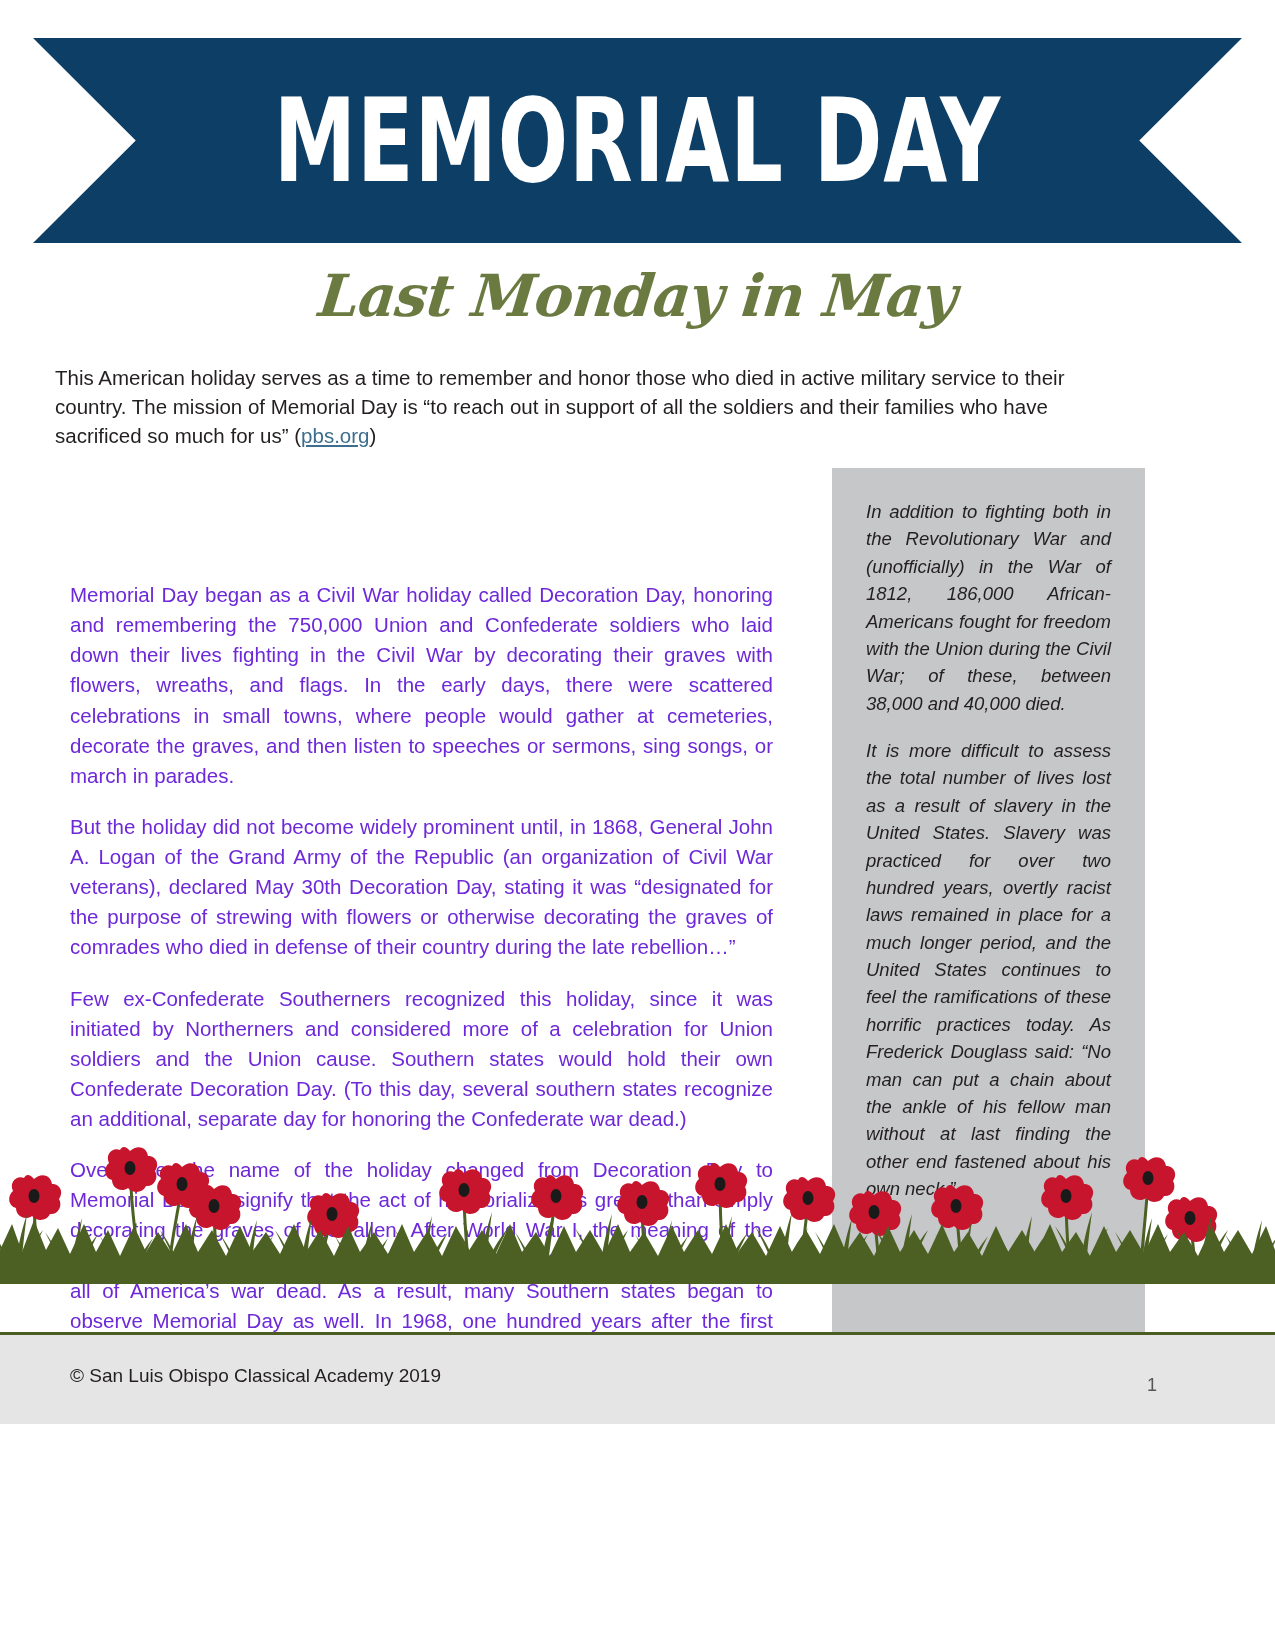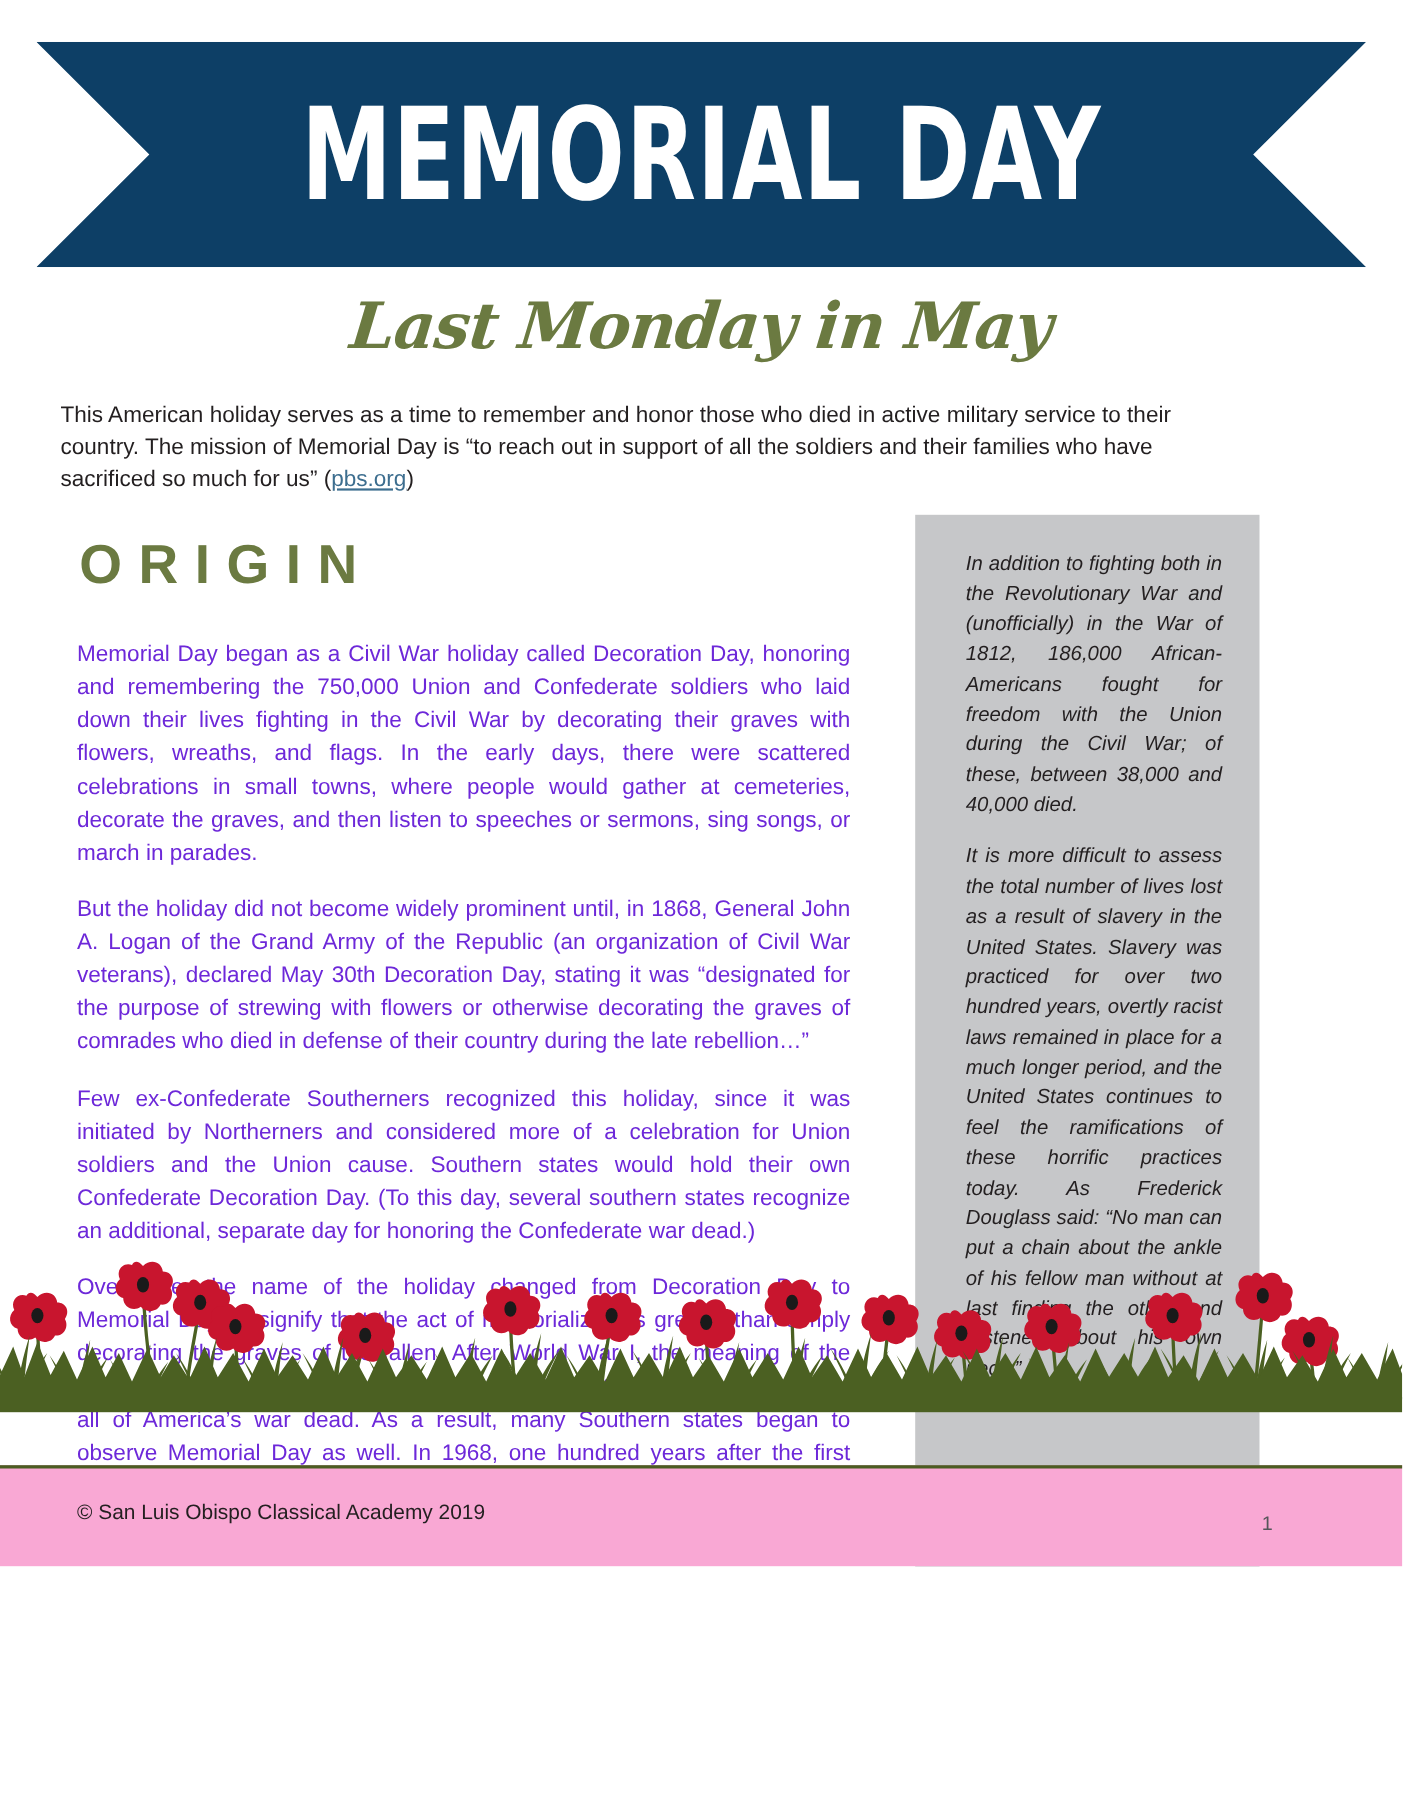--- a/index.html
+++ b/index.html
@@ -111,21 +111,21 @@
   
   .sidebar {
     position: absolute;
     top: 468px;
     left: 832px;
     width: 313px;
     height: 1040px;
     background: #c6c7c9;
   }
   .sidebar-inner {
-    padding: 30px 34px 0 46px;
+    padding: 30px 34px 0 34px;
   }
   .sidebar-inner p {
     font-size: 18.5px;
     line-height: 1.48;
     color: #231f20;
     font-style: italic;
     text-align: justify;
     margin-bottom: 20px;
   }
   .sidebar-inner p:last-child { margin-bottom: 0; }
@@ -140,21 +140,21 @@
     pointer-events: none;
   }
 
   
   .footer {
     position: absolute;
     left: 0;
     bottom: 0;
     width: 1275px;
     height: 92px;
-    background: #f9a8d4;
+    background: #e5e5e5;
     border-top: 3px solid #4b5d22;
   }
   .footer-text {
     position: absolute;
     left: 70px;
     top: 30px;
     font-size: 19px;
     color: #231f20;
   }
   .footer-page {
@@ -172,21 +172,20 @@
 
   <div class="banner-wrap">
     <div class="banner-shape"></div>
     <div class="banner-title">MEMORIAL DAY</div>
   </div>
 
   <div class="subtitle">Last Monday in May</div>
 
   <p class="intro"><span>This American holiday serves as a time to remember and honor those who died in active military service to their country. The mission of Memorial Day is “to reach out in support of all the soldiers and their families who have sacrificed so much for us” (</span><a href="#">pbs.org</a><span>)</span></p>
 
-  <h2 class="origin-heading">ORIGIN</h2>
 
   <div class="main-col">
     <p>Memorial Day began as a Civil War holiday called Decoration Day, honoring and remembering the 750,000 Union and Confederate soldiers who laid down their lives fighting in the Civil War by decorating their graves with flowers, wreaths, and flags. In the early days, there were scattered celebrations in small towns, where people would gather at cemeteries, decorate the graves, and then listen to speeches or sermons, sing songs, or march in parades.</p>
     <p>But the holiday did not become widely prominent until, in 1868, General John A. Logan of the Grand Army of the Republic (an organization of Civil War veterans), declared May 30th Decoration Day, stating it was “designated for the purpose of strewing with flowers or otherwise decorating the graves of comrades who died in defense of their country during the late rebellion…”</p>
     <p>Few ex-Confederate Southerners recognized this holiday, since it was initiated by Northerners and considered more of a celebration for Union soldiers and the Union cause. Southern states would hold their own Confederate Decoration Day. (To this day, several southern states recognize an additional, separate day for honoring the Confederate war dead.)</p>
     <p>Over time, the name of the holiday changed from Decoration Day to Memorial Day, to signify that the act of memorializing is greater than simply decorating the graves of the fallen. After World War I, the meaning of the holiday shifted from remembering those who died in the Civil War to honoring all of America’s war dead.  As a result, many Southern states began to observe Memorial Day as well. In 1968, one hundred years after the first national Decoration Day, Congress finally declared Memorial Day a national holiday.</p>
   </div>
 
   <aside class="sidebar">
     <div class="sidebar-inner">

